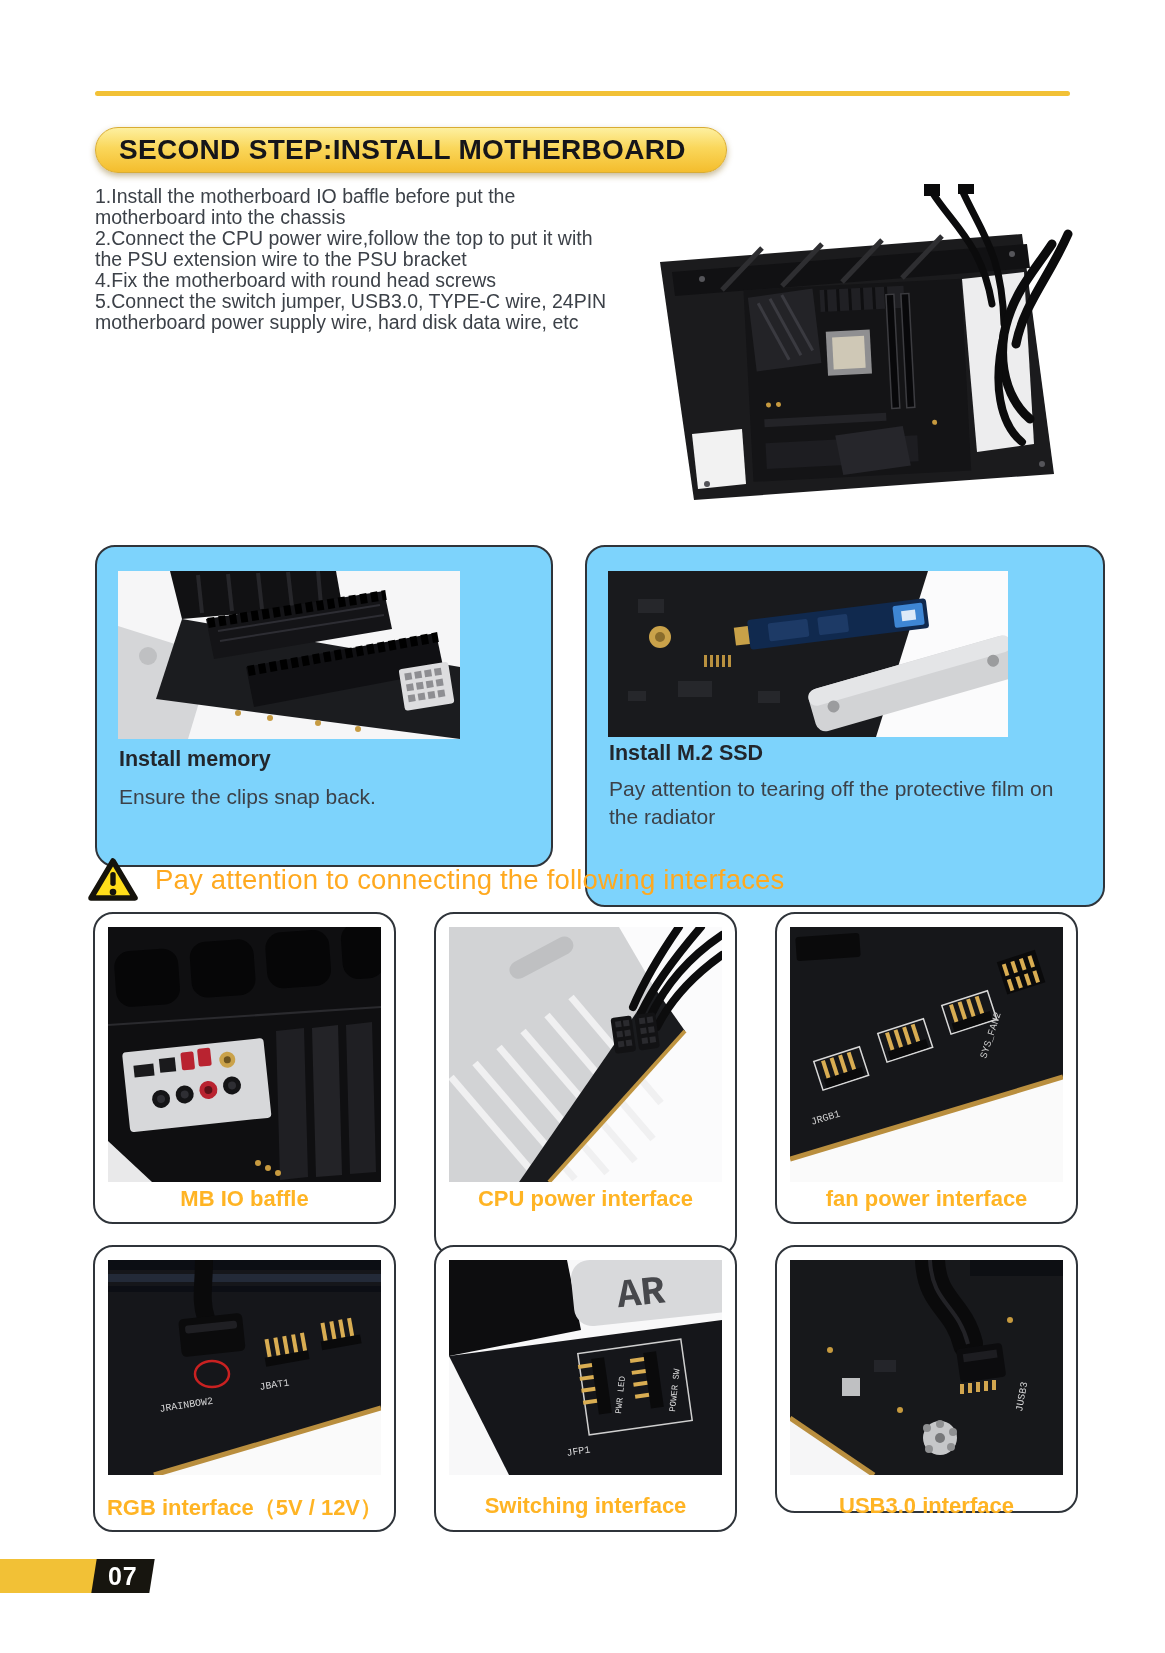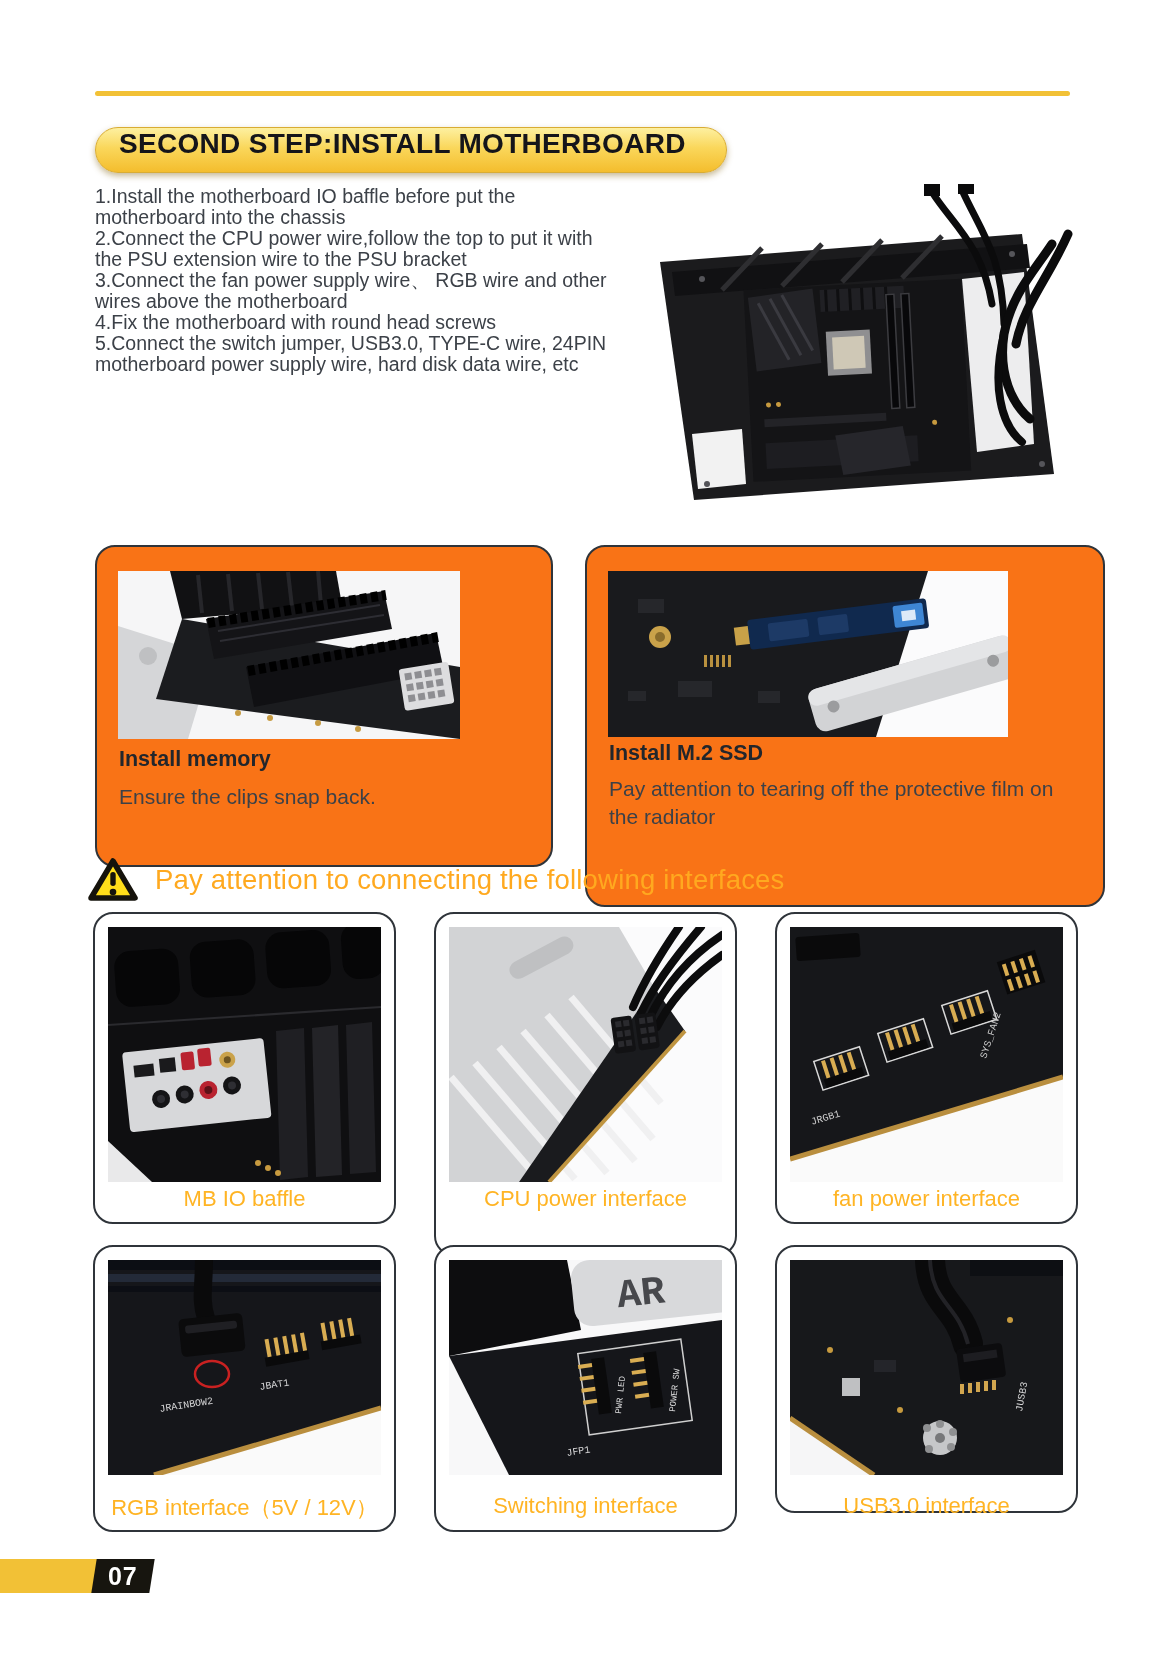--- a/index.html
+++ b/index.html
@@ -5,31 +5,31 @@
   html,body{margin:0;padding:0;background:#ffffff;}
   .page{position:relative;width:1165px;height:1653px;margin:0 auto;background:#fff;
         font-family:"Liberation Sans",sans-serif;overflow:hidden;}
 
   .top-rule{position:absolute;left:95px;top:91px;width:975px;height:5px;
             background:#F2C136;border-radius:3px;}
 
   .banner{position:absolute;left:95px;top:127px;width:632px;height:46px;border-radius:23px;
           background:linear-gradient(180deg,#FDF0A0 0%,#FAD75B 45%,#F4BD2D 100%);
           border:1px solid #D9AC33;box-shadow:0 3px 6px rgba(130,100,20,.45);
-          display:flex;padding-left:23px;box-sizing:border-box;}
+          display:flex;align-items:center;padding-left:23px;box-sizing:border-box;}
   .banner span{font-size:28px;font-weight:bold;color:#15151A;letter-spacing:.3px;}
 
   .instructions{position:absolute;left:95px;top:186px;width:524px;
                 font-size:19.5px;line-height:21px;color:#3C4148;}
   .instructions p{margin:0;}
 
   .hero{position:absolute;left:632px;top:184px;width:453px;height:320px;}
   .hero svg{display:block;width:100%;height:100%;}
 
-  .card{position:absolute;border:2px solid #2F343A;border-radius:20px;background:#f97316;box-sizing:border-box;}
+  .card{position:absolute;border:2px solid #2F343A;border-radius:20px;background:#7dd3fc;box-sizing:border-box;}
   #info1{left:95px;top:545px;width:458px;height:322px;}
   #info2{left:585px;top:545px;width:520px;height:362px;}
   .card .photo{position:absolute;}
   #info1 .photo{left:21px;top:24px;width:342px;height:168px;}
   #info2 .photo{left:21px;top:24px;width:400px;height:166px;}
   .card h3{position:absolute;left:22px;margin:0;font-size:21.5px;color:#22262C;}
   #info1 h3{top:200px;} #info2 h3{top:194px;}
   .card .desc{position:absolute;left:22px;font-size:21px;color:#3C4148;line-height:28px;margin:0;}
   #info1 .desc{top:236px;width:410px;}
   #info2 .desc{top:228px;width:450px;}
@@ -41,21 +41,21 @@
   .icard{position:absolute;width:303px;border:2px solid #2F343A;border-radius:20px;background:#fff;box-sizing:border-box;}
   #ic0{left:93px;top:912px;height:312px;}
   #ic1{left:434px;top:912px;height:344px;}
   #ic2{left:775px;top:912px;height:312px;}
   #ic3{left:93px;top:1245px;height:287px;}
   #ic4{left:434px;top:1245px;height:287px;}
   #ic5{left:775px;top:1245px;height:268px;}
   .icard .photo{position:absolute;left:13px;top:13px;width:273px;}
   .r1 .photo{height:255px;} .r2 .photo{height:215px;}
   .icard .photo svg{display:block;width:100%;height:100%;}
-  .icard .cap{position:absolute;left:0;right:0;text-align:center;font-size:22px;color:#FFB424;}
+  .icard .cap{position:absolute;left:0;right:0;text-align:center;font-size:22px;color:#FFB424;font-weight:bold;}
   .r1 .cap{top:272px;} .r2 .cap{top:246px;}
 
   .footer-yellow{position:absolute;left:0;top:1559px;width:107px;height:34px;background:#F2C136;
                  clip-path:polygon(0 0,100% 0,calc(100% - 11px) 100%,0 100%);}
   .footer-black{position:absolute;left:94px;top:1559px;width:58px;height:34px;background:#17150F;
                 transform:skewX(-9deg);display:flex;align-items:center;justify-content:center;}
   .footer-black span{font-size:25px;font-weight:bold;color:#fff;letter-spacing:1px;transform:skewX(9deg);}
 
   svg text{font-family:"Liberation Mono",monospace;}
 </style>
@@ -66,21 +66,20 @@
 
   <div class="top-rule"></div>
 
   <div class="banner">
     <span>SECOND STEP:INSTALL MOTHERBOARD</span>
   </div>
 
   <div class="instructions">
     <p>1.Install the motherboard IO baffle before put the motherboard into the chassis</p>
     <p>2.Connect the CPU power wire,follow the top to put it with the PSU extension wire to the PSU bracket</p>
-    <p>3.Connect the fan power supply wire、 RGB wire and other wires above the motherboard</p>
     <p>4.Fix the motherboard with round head screws</p>
     <p>5.Connect the switch jumper, USB3.0, TYPE-C wire, 24PIN motherboard power supply wire, hard disk data wire, etc</p>
   </div>
 
   <div class="hero">
     <svg viewBox="0 0 453 320">
       <rect width="453" height="320" fill="#ffffff"></rect>
       <path d="M28,78 L390,50 L422,290 L62,316 Z" fill="#1b1b1d"></path>
       <path d="M330,95 L392,88 L402,260 L345,268 Z" fill="#ededee"></path>
       <path d="M60,250 L110,245 L114,300 L66,305 Z" fill="#f2f2f2"></path>

